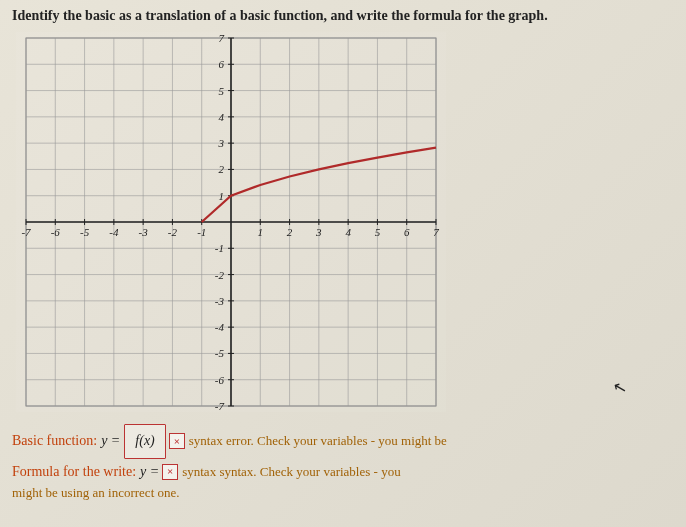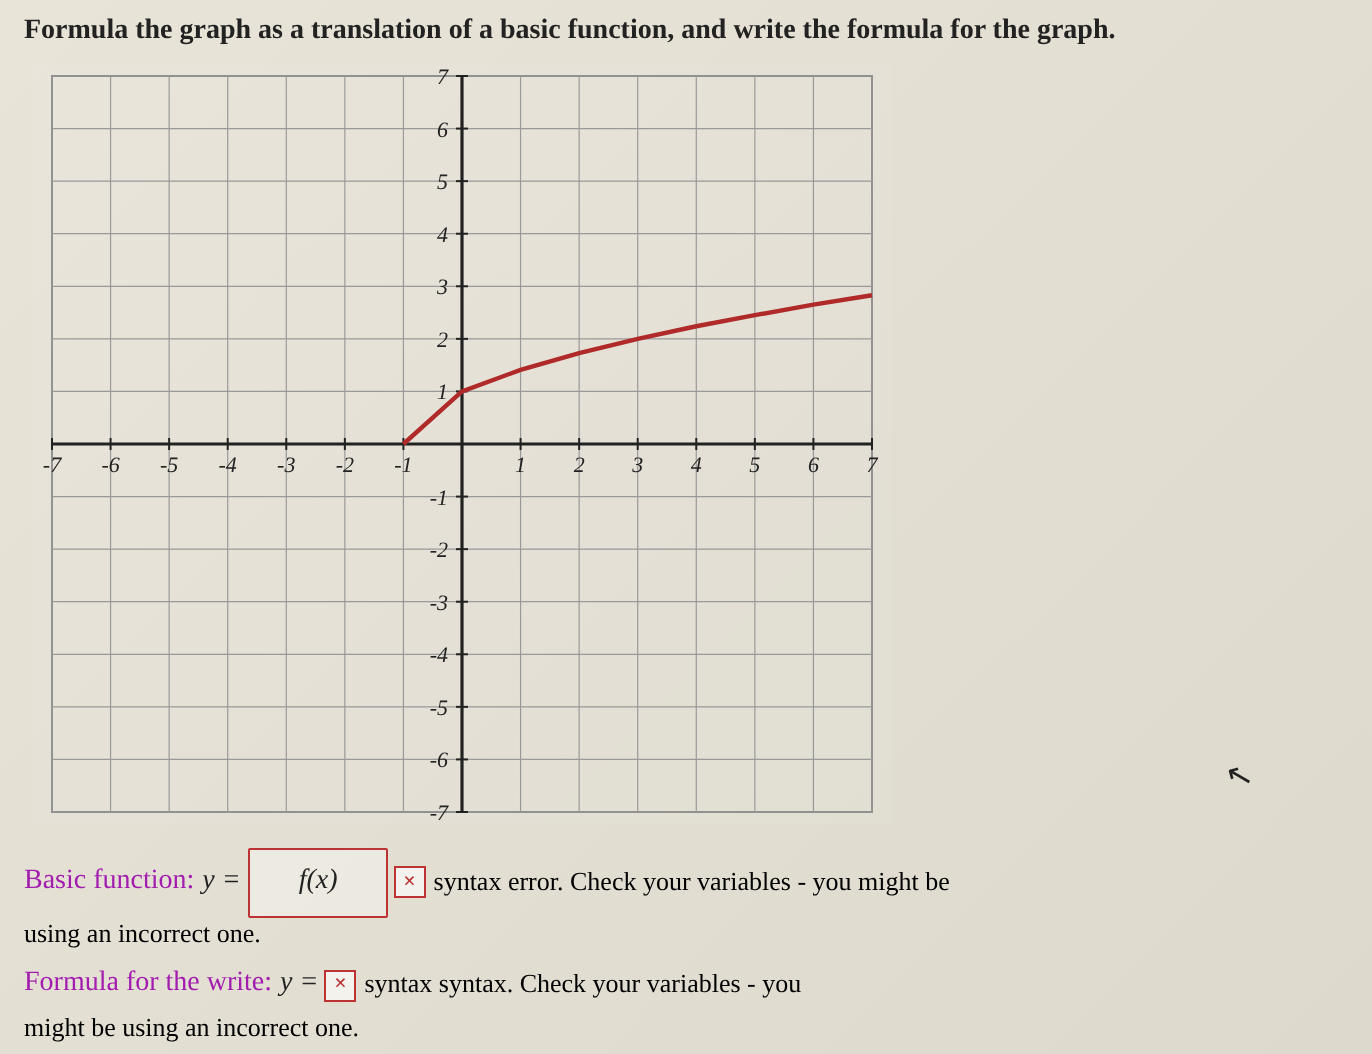--- a/index.html
+++ b/index.html
@@ -18,60 +18,60 @@
     margin-bottom: 8px;
   }
   .graph-wrap {
     width: 430px;
     margin-left: 4px;
     margin-bottom: 12px;
   }
   svg.graph { display: block; background: rgba(255,255,255,0.06); }
   .answers { font-size: 14px; line-height: 1.9; }
   .row { display: flex; flex-wrap: wrap; align-items: center; gap: 4px; }
-  .label-txt { color: #a21caf; }
+  .label-txt { color: #c2410c; }
   .math { font-style: italic; font-family: Georgia, serif; }
   .input-box {
     border: 1px solid #b33;
-    padding: 3px 24px;
+    padding: 3px 10px;
     background: rgba(255,255,255,0.35);
     font-style: italic;
     font-family: Georgia, serif;
     display: inline-flex;
     align-items: center;
     min-height: 22px;
     position: relative;
     border-radius: 1px;
   }
   .x-badge {
     width: 16px; height: 16px;
     border: 1px solid #b33;
     color: #b33;
     font-size: 11px;
     font-weight: bold;
     display: inline-flex;
     align-items: center; justify-content: center;
     background: rgba(255,255,255,0.6);
     margin-left: -1px;
   }
-  .err-msg { color: #000000; font-size: 13px; }
+  .err-msg { color: #a16207; font-size: 13px; }
   .cursor-icon {
     position: absolute;
     right: 60px;
     top: 378px;
     font-size: 16px;
     color: #222;
     transform: rotate(-15deg);
   }
   .continuation { margin-top: -4px; }
 </style>
 </head>
 <body>
 
-<div class="prompt">Formula the graph as a translation of a basic function, and write the formula for the graph.</div>
+<div class="prompt">Identify the basic as a translation of a basic function, and write the formula for the graph.</div>
 
 <div class="graph-wrap">
   <svg class="graph" width="430" height="380" viewBox="0 0 430 380" id="graph-svg">
       <rect x="10" y="6" width="410" height="368" fill="none" stroke="#888" stroke-width="1"></rect>
       <line x1="10" y1="6" x2="10" y2="374" stroke="#999" stroke-width="0.6"></line>
       <line x1="39.285714285714285" y1="6" x2="39.285714285714285" y2="374" stroke="#999" stroke-width="0.6"></line>
       <line x1="68.57142857142857" y1="6" x2="68.57142857142857" y2="374" stroke="#999" stroke-width="0.6"></line>
       <line x1="97.85714285714285" y1="6" x2="97.85714285714285" y2="374" stroke="#999" stroke-width="0.6"></line>
       <line x1="127.14285714285714" y1="6" x2="127.14285714285714" y2="374" stroke="#999" stroke-width="0.6"></line>
       <line x1="156.42857142857144" y1="6" x2="156.42857142857144" y2="374" stroke="#999" stroke-width="0.6"></line>
@@ -163,23 +163,20 @@
 
 <div class="answers">
 
   <div class="row">
     <span class="label-txt">Basic function:</span>
     <span class="math">y =</span>
     <span class="input-box">f(x)</span>
       <span class="x-badge">×</span>
     <span class="err-msg">syntax error. Check your variables - you might be</span>
   </div>
-  <div class="row continuation">
-    <span class="err-msg">using an incorrect one.</span>
-  </div>
 
   <div class="row">
     <span class="label-txt">Formula for the write:</span>
     <span class="math">y =</span>
       <span class="x-badge">×</span>
     <span class="err-msg">syntax syntax. Check your variables - you</span>
   </div>
   <div class="row continuation">
     <span class="err-msg">might be using an incorrect one.</span>
   </div>

